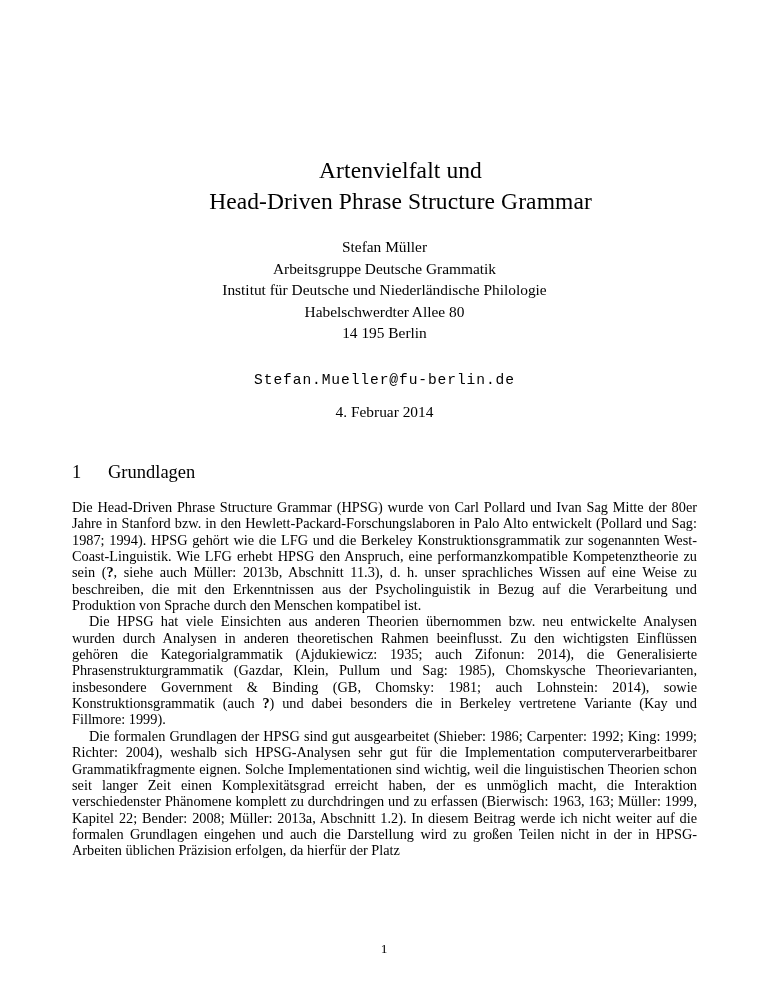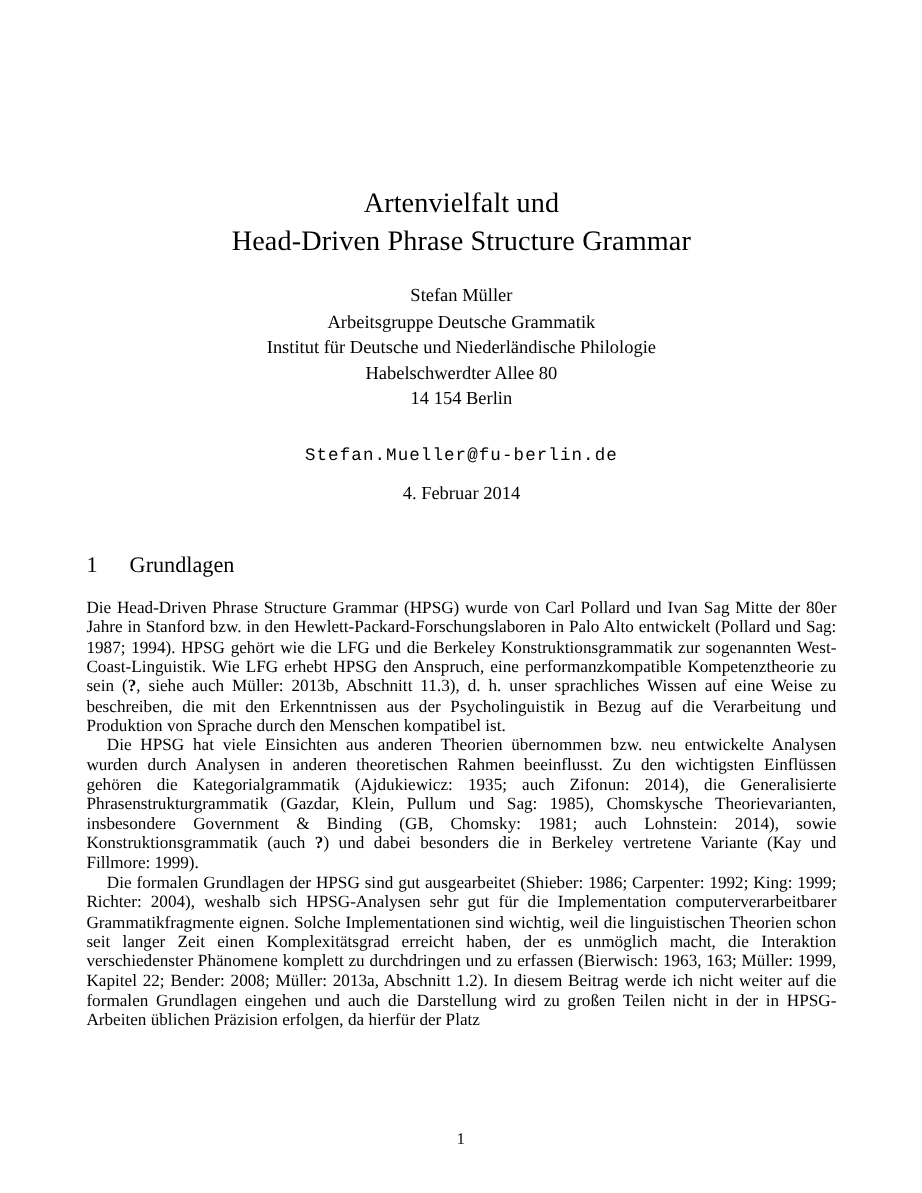--- a/index.html
+++ b/index.html
@@ -29,21 +29,21 @@
   .content {
     position: absolute;
     left: 72px;
     top: 0;
     width: 625px;
   }
 
   
   .title-block {
     position: absolute;
-    left: 0;
+    left: 16px;
     top: 155px;
     width: 625px;
     text-align: center;
   }
   .title-line {
     font-size: 23.5px;
     line-height: 31px;
     font-weight: normal;
     letter-spacing: 0.1px;
     white-space: nowrap;
@@ -146,21 +146,21 @@
     <div class="title-block">
       <div class="title-line">Artenvielfalt und</div>
       <div class="title-line">Head-Driven Phrase Structure Grammar</div>
     </div>
 
     <div class="author-block">
       <div class="author-line">Stefan Müller</div>
       <div class="author-line">Arbeitsgruppe Deutsche Grammatik</div>
       <div class="author-line">Institut für Deutsche und Niederländische Philologie</div>
       <div class="author-line">Habelschwerdter Allee 80</div>
-      <div class="author-line">14 154 Berlin</div>
+      <div class="author-line">14 195 Berlin</div>
     </div>
 
     <div class="email-block">
       <span class="email">Stefan.Mueller@fu-berlin.de</span>
     </div>
 
     <div class="date-block">
       <span class="date">4. Februar 2014</span>
     </div>
 

